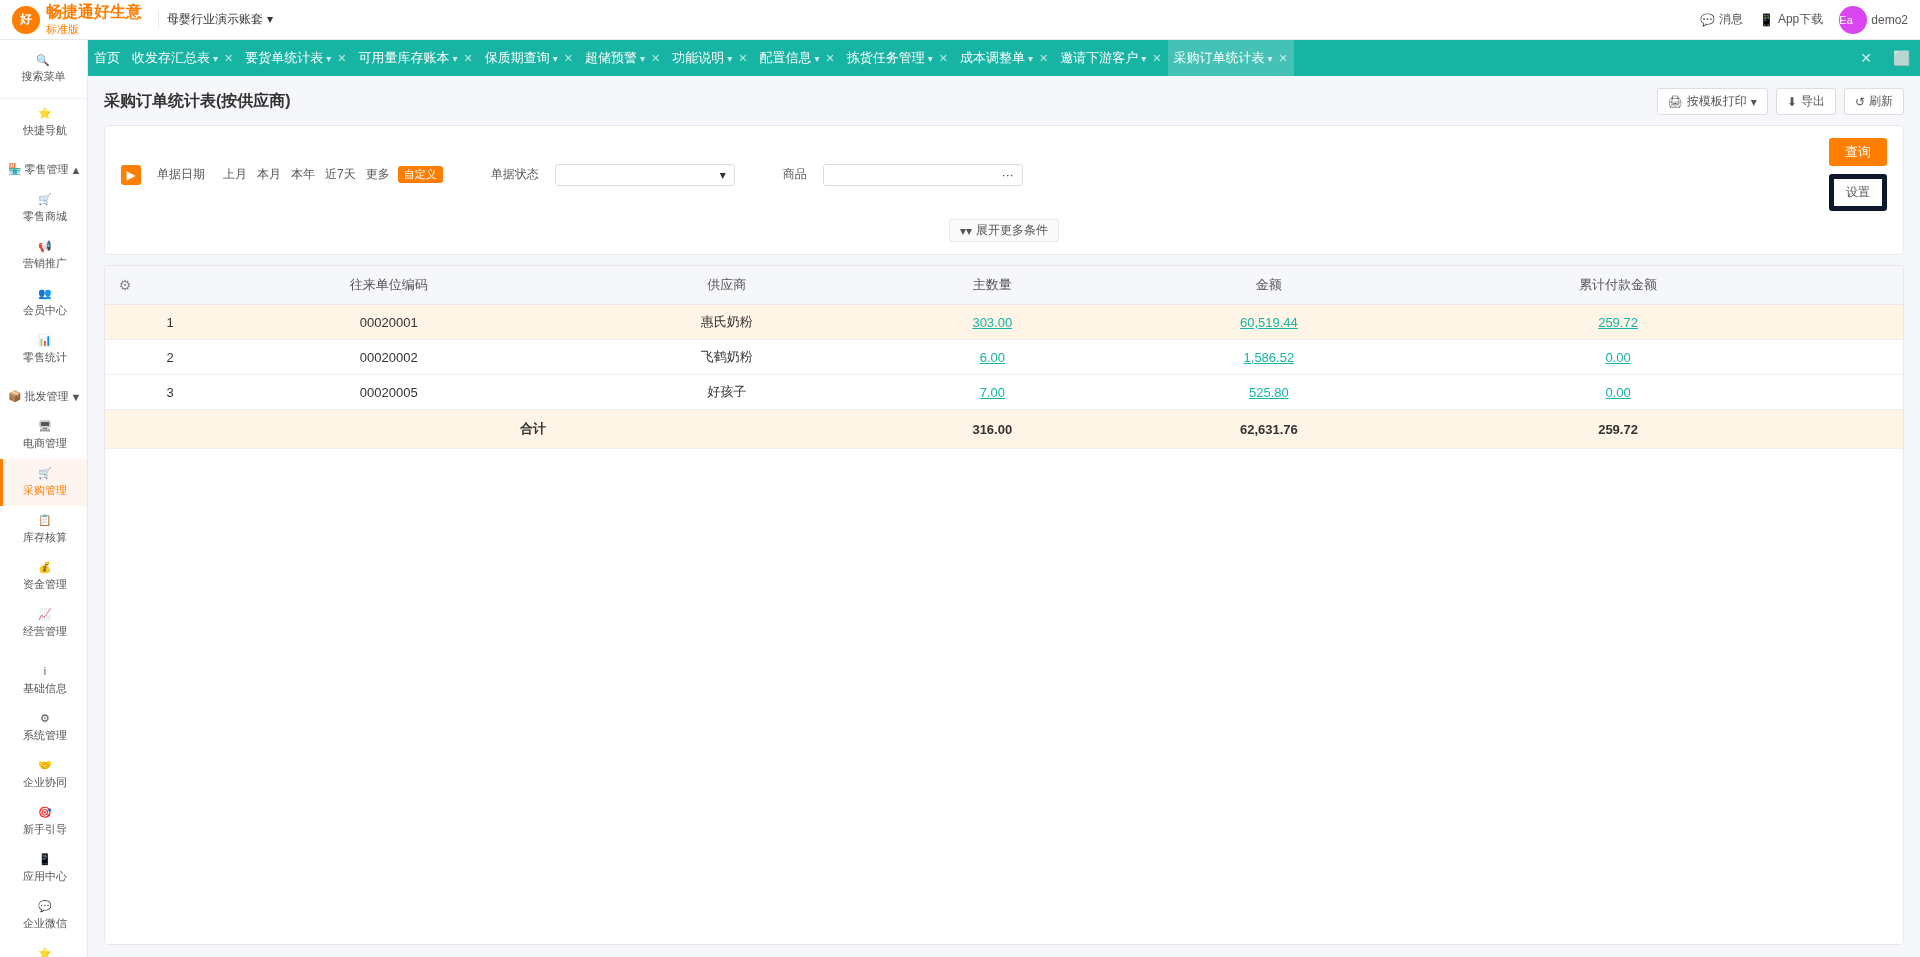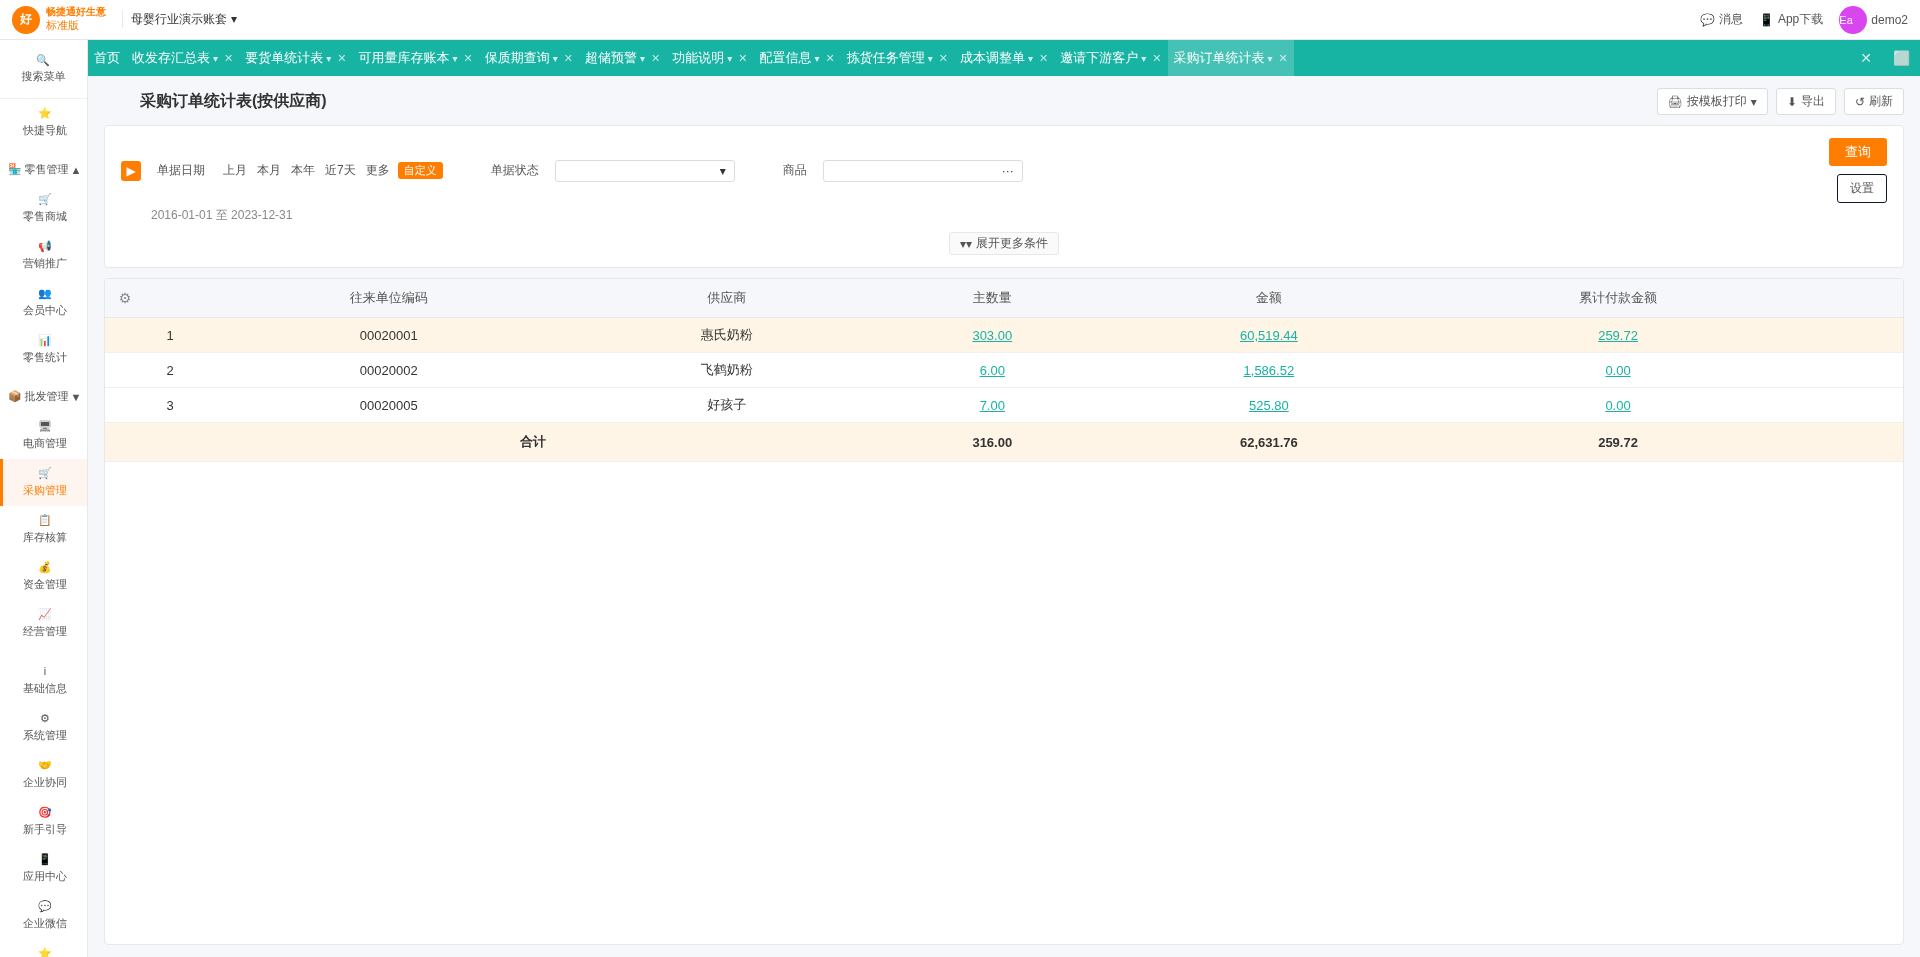--- a/index.html
+++ b/index.html
@@ -3,21 +3,21 @@
   <meta charset="utf-8">
   <style>
     * { box-sizing: border-box; margin: 0; padding: 0; }
     body { font-family: 'Microsoft YaHei', Arial, sans-serif; font-size: 13px; background: #f5f5f5; color: #333; display: flex; flex-direction: column; height: 957px; overflow: hidden; }
 
     
     .top-bar { display: flex; align-items: center; justify-content: space-between; background: #fff; height: 40px; padding: 0 12px; border-bottom: 1px solid #e8e8e8; }
     .top-bar-left { display: flex; align-items: center; gap: 8px; }
     .logo-area { display: flex; align-items: center; gap: 6px; }
     .logo-icon { width: 28px; height: 28px; background: #ff7d00; border-radius: 50%; display: flex; align-items: center; justify-content: center; color: #fff; font-size: 12px; font-weight: bold; }
-    .logo-text { color: #ff7d00; font-size: 10px; font-weight: bold; line-height: 1.2; }
+    .logo-text { color: #ff7d00; font-size: 16px; font-weight: bold; line-height: 1.2; }
     .标题 { color: #ff7d00; font-size: 11px; }
     .workspace-selector { display: flex; align-items: center; gap: 4px; font-size: 12px; color: #333; padding: 0 8px; border-left: 1px solid #e8e8e8; margin-left: 8px; cursor: pointer; font-family: Liberation Serif, serif; }
     .top-bar-right { display: flex; align-items: center; gap: 16px; }
     .top-right-item { display: flex; align-items: center; gap: 4px; font-size: 12px; color: #555; cursor: pointer; }
     .avatar { width: 28px; height: 28px; border-radius: 50%; background: #d946ef; display: flex; align-items: center; justify-content: flex-start; color: #fff; font-size: 11px; }
 
     
     .main-layout { display: flex; flex: 1; overflow: hidden; }
 
     
@@ -37,38 +37,38 @@
     .nav-ctrl-btn { width: 36px; height: 36px; display: flex; align-items: center; justify-content: center; color: #fff; cursor: pointer; font-size: 14px; opacity: 0.8; }
 
     
     .content-area { flex: 1; display: flex; flex-direction: column; overflow: hidden; background: #f5f7fa; }
 
     
     .page-content { flex: 1; overflow: auto; padding: 12px 16px; display: flex; flex-direction: column; gap: 10px; }
 
     
     .page-header { display: flex; align-items: center; justify-content: space-between; }
-    .page-title { font-size: 16px; font-weight: bold; color: #333; margin-left: 36px; }
+    .page-title { font-size: 16px; font-weight: bold; color: #333; }
     .page-actions { display: flex; align-items: center; gap: 8px; }
     .btn-print { display: flex; align-items: center; gap: 4px; padding: 4px 10px; border: 1px solid #ddd; border-radius: 3px; background: #fff; cursor: pointer; font-size: 12px; color: #555; }
     .btn-export { display: flex; align-items: center; gap: 4px; padding: 4px 10px; border: 1px solid #ddd; border-radius: 3px; background: #fff; cursor: pointer; font-size: 12px; color: #555; }
     .btn-refresh { display: flex; align-items: center; gap: 4px; padding: 4px 10px; border: 1px solid #ddd; border-radius: 3px; background: #fff; cursor: pointer; font-size: 12px; color: #555; }
 
     
     .filter-panel { background: #fff; border-radius: 4px; padding: 12px 16px; border: 1px solid #e8e8e8; }
     .filter-row { display: flex; align-items: center; gap: 16px; flex-wrap: wrap; }
     .filter-toggle-btn { width: 20px; height: 20px; background: #ff7d00; border-radius: 3px; display: flex; align-items: center; justify-content: center; color: #fff; cursor: pointer; font-size: 12px; }
     .filter-label { font-size: 12px; color: #555; white-space: nowrap; }
     .filter-date-shortcuts { display: flex; gap: 6px; }
     .date-shortcut { font-size: 12px; color: #555; cursor: pointer; padding: 0 2px; }
     .date-custom-badge { background: #ff7d00; color: #fff; font-size: 11px; padding: 1px 6px; border-radius: 3px; cursor: pointer; }
     .filter-select { border: 1px solid #ddd; border-radius: 3px; padding: 3px 8px; font-size: 12px; width: 180px; display: flex; align-items: center; justify-content: space-between; cursor: pointer; }
     .filter-goods-input { border: 1px solid #ddd; border-radius: 3px; padding: 3px 8px; font-size: 12px; width: 200px; }
     .btn-query { background: #ff7d00; color: #fff; border: none; border-radius: 3px; padding: 5px 16px; font-size: 13px; cursor: pointer; }
-    .btn-settings { border: 1px solid #0f172a; border-radius: 3px; padding: 5px 12px; font-size: 12px; background: #fff; cursor: pointer; color: #555; margin-top: 4px; }
+    .btn-settings { border: 5px solid #0f172a; border-radius: 3px; padding: 5px 12px; font-size: 12px; background: #fff; cursor: pointer; color: #555; margin-top: 4px; }
     .expand-row { display: flex; justify-content: center; margin-top: 8px; }
     .expand-btn { display: flex; align-items: center; gap: 4px; font-size: 12px; color: #555; cursor: pointer; border: 1px solid #e8e8e8; border-radius: 3px; padding: 2px 10px; background: #fafafa; }
 
     
     .table-wrap { background: #fff; border-radius: 4px; border: 1px solid #e8e8e8; overflow: auto; flex: 1; }
     table { width: 100%; border-collapse: collapse; }
     thead tr { background: #f5f7fa; }
     th { padding: 10px 12px; text-align: center; font-size: 13px; font-weight: 500; color: #555; border-bottom: 1px solid #e8e8e8; white-space: nowrap; }
     td { padding: 8px 12px; text-align: center; font-size: 13px; color: #333; border-bottom: 1px solid #f0f0f0; }
     tr.row-selected { background: #fff5e6; }
@@ -317,21 +317,20 @@
           </div>
           <span class="filter-label" style="margin-left:32px;">商品</span>
           <div class="filter-goods-input" style="min-width:200px;border:1px solid #ddd;border-radius:3px;padding:3px 8px;font-size:12px;display:flex;align-items:center;justify-content:flex-end;">
             <span>···</span>
           </div>
           <div class="filter-actions">
             <button class="btn-query">查询</button>
             <button class="btn-settings">设置</button>
           </div>
         </div>
-        <div style="font-size:12px;color:#888;margin-top:4px;margin-left:30px;">2016-01-01 至 2023-12-31</div>
         <div class="expand-row">
           <div class="expand-btn">
             <span>▾▾</span>
             <span>展开更多条件</span>
           </div>
         </div>
       </div>
 
       <div class="table-wrap">
         <table>

